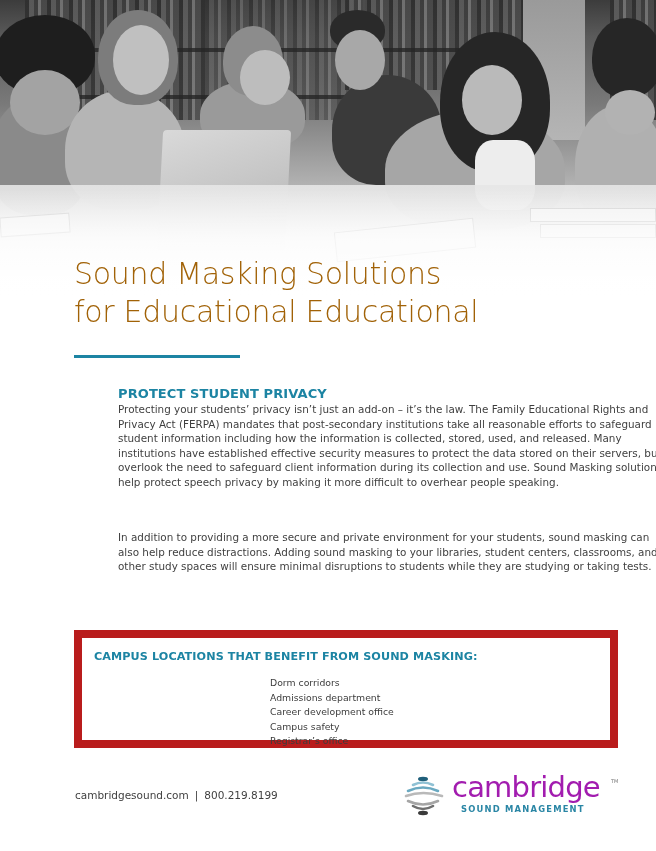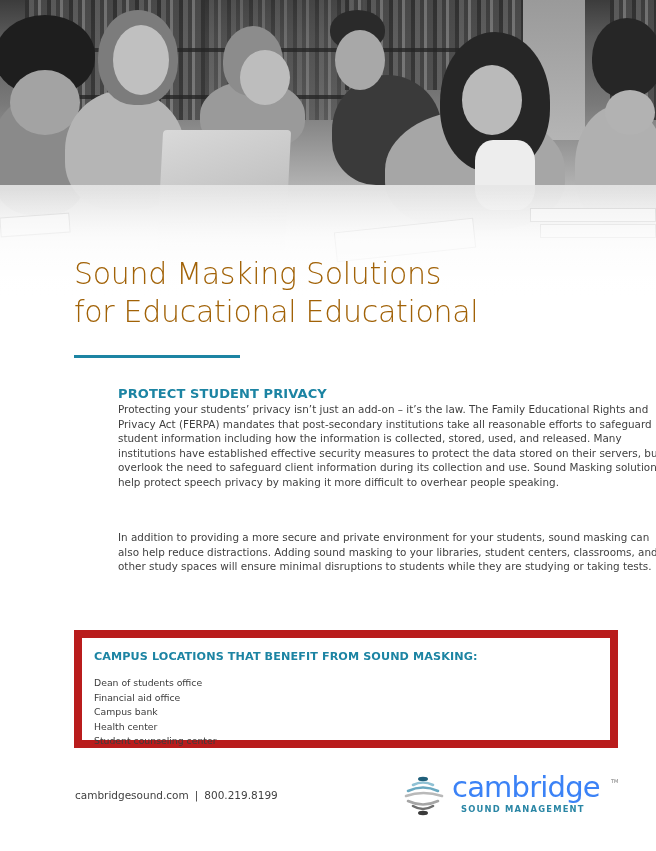--- a/index.html
+++ b/index.html
@@ -66,21 +66,21 @@
     
     .footer-contact {
       position: absolute; left: 75px; top: 789px;
       font-family: "DejaVu Sans", sans-serif; font-size: 10.5px; color: #3f3f3f;
     }
     .footer-contact .sep { margin: 0 6px; }
     .logo { position: absolute; left: 404px; top: 772px; width: 220px; height: 50px; }
     .logo-icon { position: absolute; left: 0; top: 2px; width: 42px; height: 42px; }
     .logo-word {
       position: absolute; left: 48px; top: -2px;
-      font-family: "DejaVu Sans", sans-serif; font-size: 29px; font-weight: 500; color: #3b82f6; letter-spacing: -0.8px;
+      font-family: "DejaVu Sans", sans-serif; font-size: 29px; font-weight: 500; color: #a21caf; letter-spacing: -0.8px;
     }
     .logo-tm { position: absolute; left: 207px; top: 6px; font-size: 5px; color: #777; font-family: "DejaVu Sans", sans-serif; }
     .logo-sub {
       position: absolute; left: 57px; top: 32px;
       font-family: "DejaVu Sans", sans-serif; font-size: 8.4px; font-weight: bold; color: #2a86a5; letter-spacing: 1.2px;
     }
   </style>
 </head>
 <body>
 
@@ -138,26 +138,26 @@
   <h2>PROTECT STUDENT PRIVACY</h2>
   <p>Protecting your students’ privacy isn’t just an add-on – it’s the law. The Family Educational Rights and Privacy Act (FERPA) mandates that post-secondary institutions take all reasonable efforts to safeguard student information including how the information is collected, stored, used, and released. Many institutions have established effective security measures to protect the data stored on their servers, but overlook the need to safeguard client information during its collection and use. Sound Masking solutions help protect speech privacy by making it more difficult to overhear people speaking.</p>
 </section>
 
 <section class="section" id="sec-noise">
   <p>In addition to providing a more secure and private environment for your students, sound masking can also help reduce distractions. Adding sound masking to your libraries, student centers, classrooms, and other study spaces will ensure minimal disruptions to students while they are studying or taking tests.</p>
 </section>
 
 <div class="campus-box">
   <h3>CAMPUS LOCATIONS THAT BENEFIT FROM SOUND MASKING:</h3>
-  <ul class="campus-col" id="col-1">
-    <li>Dean of students office</li>
-    <li>Financial aid office</li>
-    <li>Campus bank</li>
-    <li>Health center</li>
-    <li>Student counseling center</li>
+  <ul class="campus-col" id="col-2">
+    <li>Dorm corridors</li>
+    <li>Admissions department</li>
+    <li>Career development office</li>
+    <li>Campus safety</li>
+    <li>Registrar’s office</li>
   </ul>
 </div>
 
 <div class="footer-contact">
   <span>cambridgesound.com</span><span class="sep">|</span><span>800.219.8199</span>
 </div>
 
 <div class="logo">
   <svg class="logo-icon" viewBox="0 0 42 42">
     <ellipse cx="19" cy="5" rx="5" ry="2.2" fill="#1f5f7a"></ellipse>

